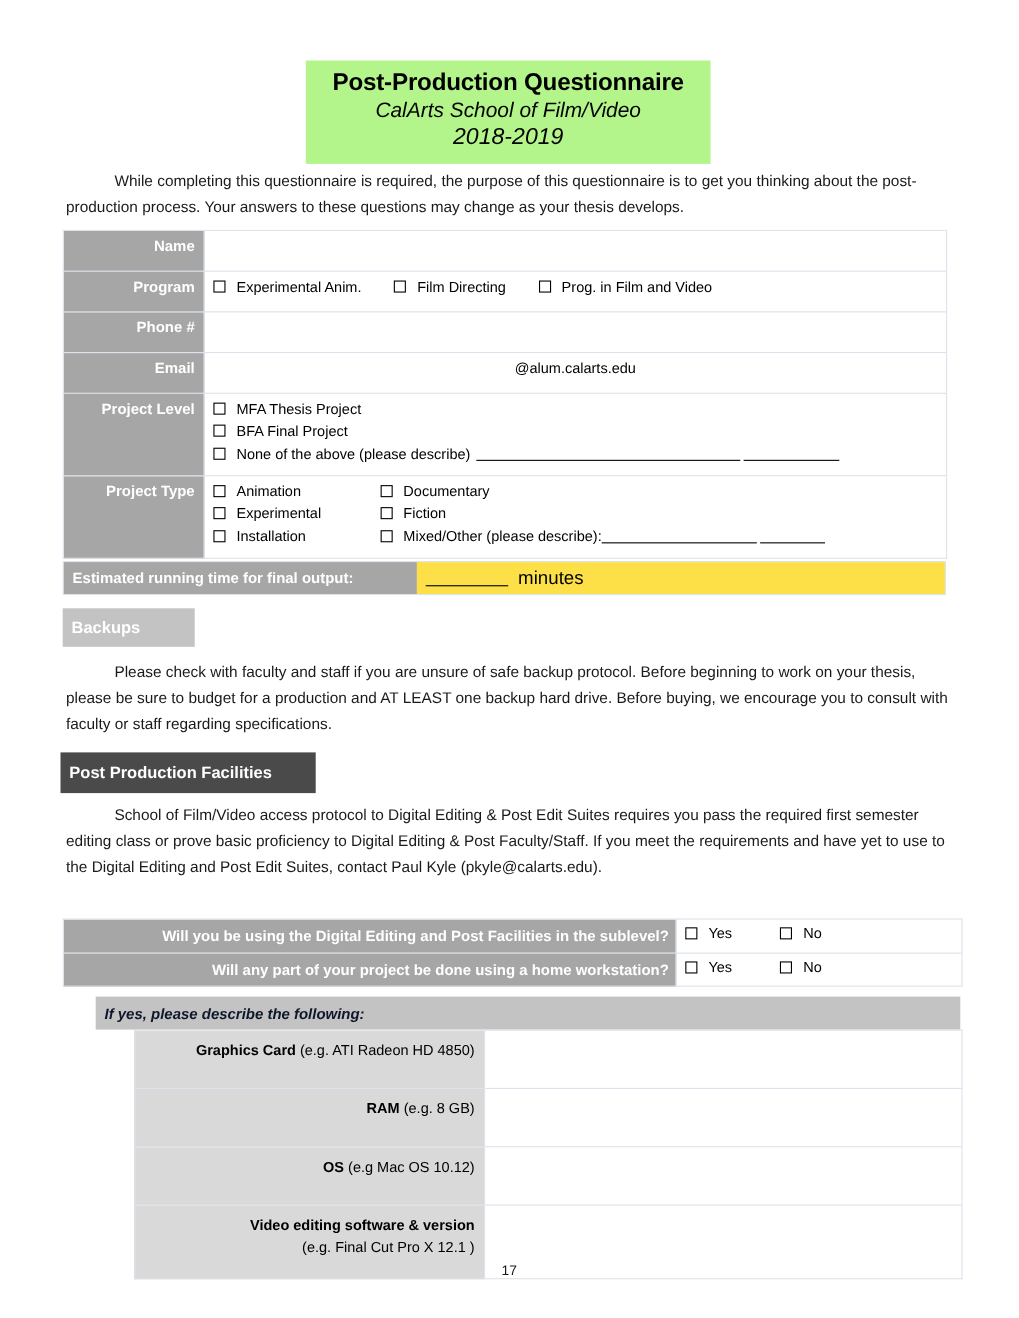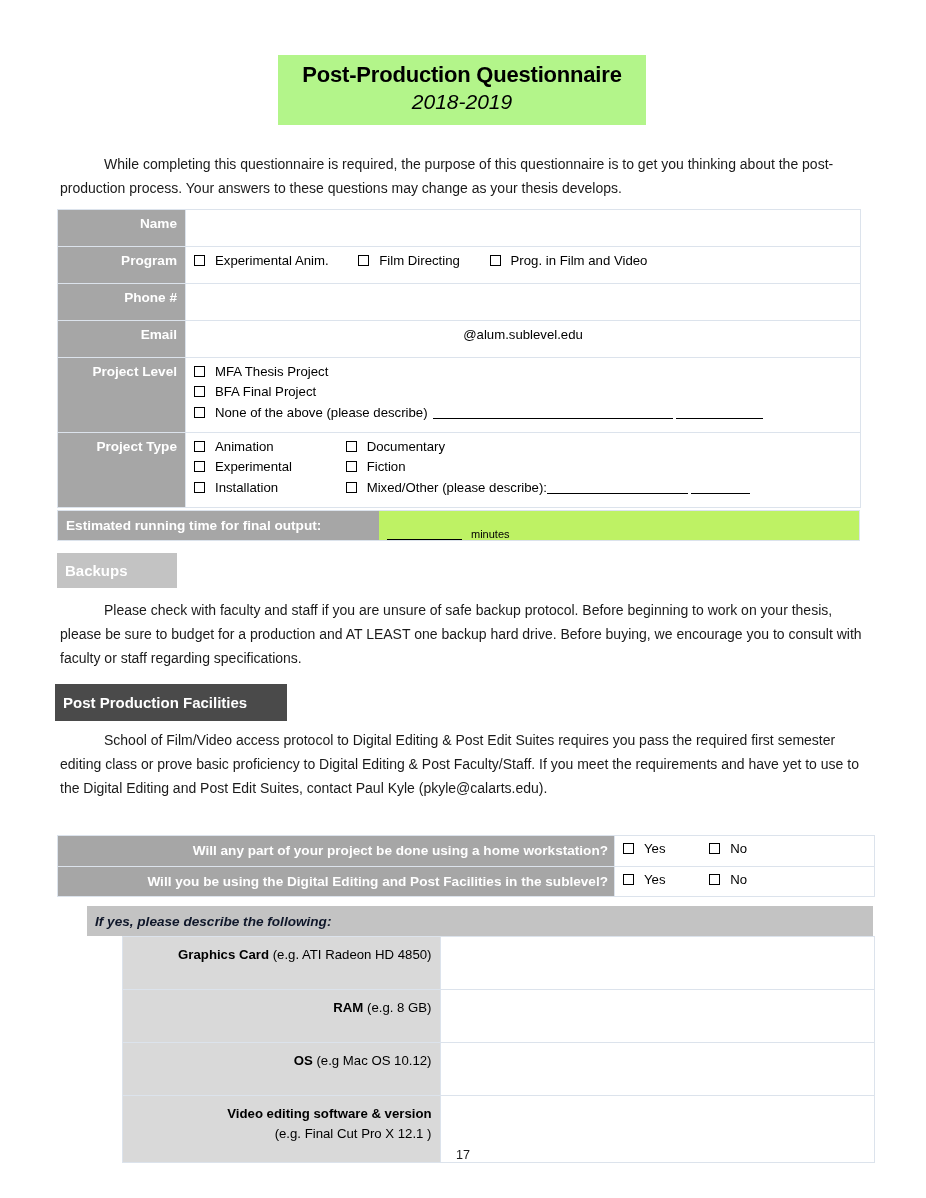--- a/index.html
+++ b/index.html
@@ -137,24 +137,24 @@
     background: #a6a6a6;
     color: #fff;
     font-weight: bold;
     font-size: 13.6px;
     display: flex;
     align-items: center;
     padding: 0 8px;
     box-sizing: border-box;
   }
   .runtime-value {
-    background: #bef264;
-    font-size: 11px;
+    background: #fde047;
+    font-size: 17px;
     display: flex;
-    align-items: flex-end;
+    align-items: center;
     padding-left: 8px;
     flex: 1;
   }
 
   
   .qlabel {
     background: #a6a6a6;
     color: #ffffff;
     font-weight: bold;
     font-size: 13.6px;
@@ -205,20 +205,21 @@
   }
   .spacer-col { border: none !important; background: #fff; }
 </style>
 </head>
 <body>
 
 <div class="page">
 
   <div class="title-block">
     <div class="title-main">Post-Production Questionnaire</div>
+    <div class="title-sub">CalArts School of Film/Video</div>
     <div class="title-year">2018-2019</div>
   </div>
 
   <div class="para" style="left:60px; top:152px; width:805px;">
     <span class="indent"></span><span>While completing this questionnaire is required, the purpose of this questionnaire is to get you thinking about the post-production process. Your answers to these questions may change as your thesis develops.</span>
   </div>
 
   <table class="tbl" style="left:57px; top:209px; width:803px;">
     <colgroup>
         <col style="width:128px">
@@ -242,21 +243,21 @@
             <span class="cbx"></span><span>Prog. in Film and Video</span>
           </span>
         </td>
       </tr>
       <tr>
         <td class="lbl-dark" style="height:28px;">Phone #</td>
         <td class="cell-white"></td>
       </tr>
       <tr>
         <td class="lbl-dark" style="height:28px;">Email</td>
-        <td class="cell-white" style="text-align:center;">@alum.sublevel.edu</td>
+        <td class="cell-white" style="text-align:center;">@alum.calarts.edu</td>
       </tr>
 
       <tr>
         <td class="lbl-dark" style="height:66px;">Project Level</td>
         <td class="cell-white">
           <div style="line-height:1.55;">
             <div>
               <span class="opt">
                 <span class="cbx"></span><span>MFA Thesis Project</span>
               </span>
@@ -329,32 +330,32 @@
     <span class="indent"></span><span>School of Film/Video access protocol to Digital Editing &amp; Post Edit Suites requires you pass the required first semester editing class or prove basic proficiency to Digital Editing &amp; Post Faculty/Staff.  If you meet the requirements and have yet to use to the Digital Editing and Post Edit Suites, contact Paul Kyle (pkyle@calarts.edu).</span>
   </div>
 
   <table class="tbl" style="left:57px; top:835px; width:817px;">
     <colgroup>
         <col style="width:557px">
         <col style="width:260px">
       </colgroup>
     <tbody>
       <tr>
-        <td class="qlabel">Will any part of your project be done using a home workstation?</td>
+        <td class="qlabel">Will you be using the Digital Editing and Post Facilities in the sublevel?</td>
         <td class="qopts">
           <span class="opt">
             <span class="cbx"></span><span>Yes</span>
           </span>
           <span class="opt">
             <span class="cbx"></span><span>No</span>
           </span>
         </td>
       </tr>
       <tr>
-        <td class="qlabel">Will you be using the Digital Editing and Post Facilities in the sublevel?</td>
+        <td class="qlabel">Will any part of your project be done using a home workstation?</td>
         <td class="qopts">
           <span class="opt">
             <span class="cbx"></span><span>Yes</span>
           </span>
           <span class="opt">
             <span class="cbx"></span><span>No</span>
           </span>
         </td>
       </tr>
     </tbody>

